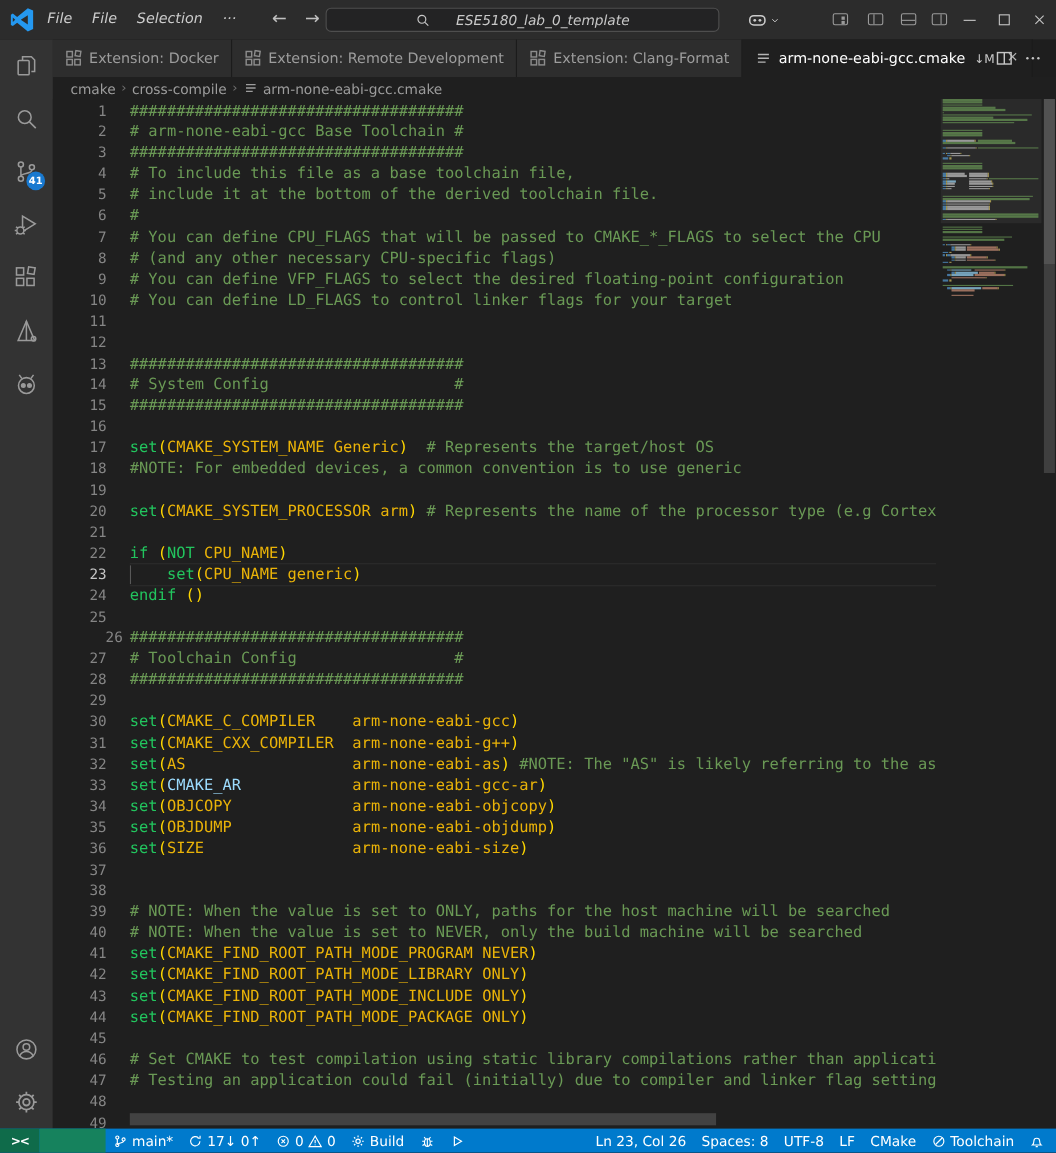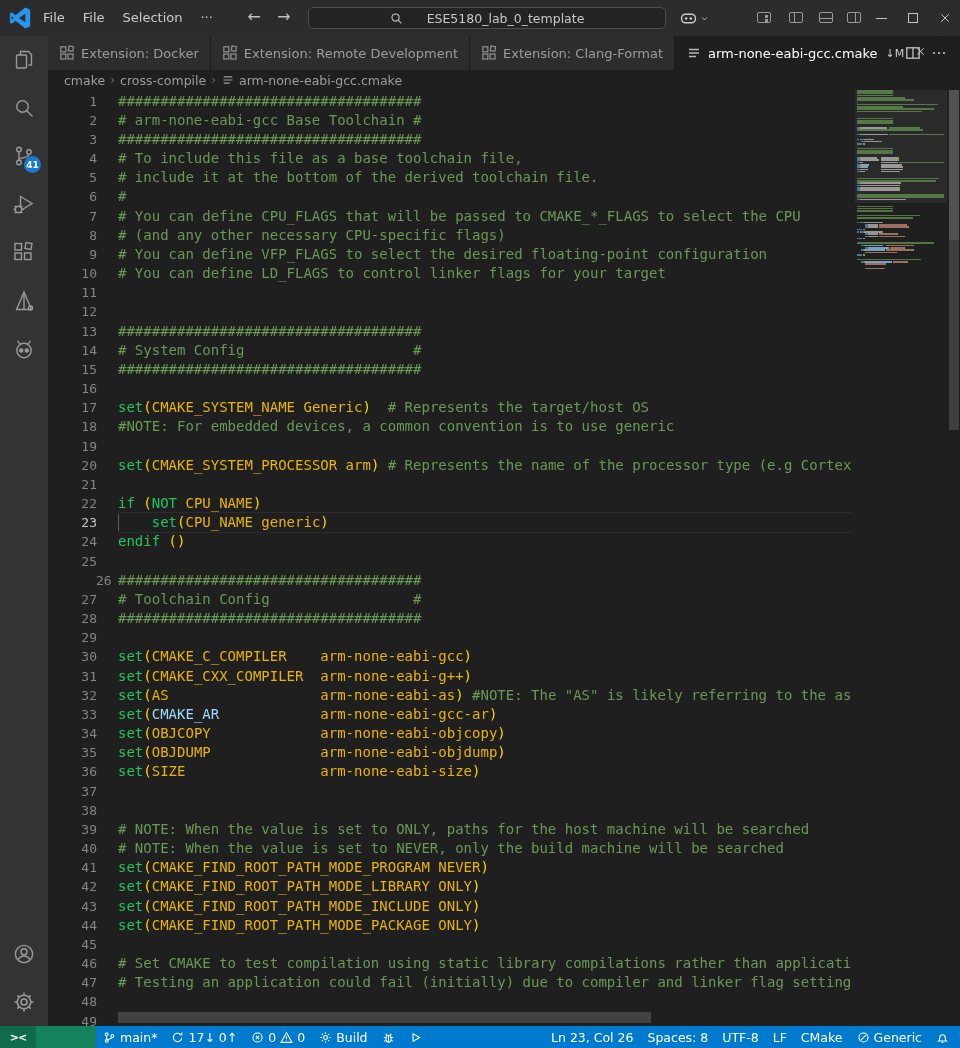--- a/index.html
+++ b/index.html
@@ -1,27 +1,27 @@
 <!DOCTYPE html>
 <html><head>
 <meta charset="utf-8">
 <style>
   * { margin:0; padding:0; box-sizing:border-box; }
   html,body { width:960px; height:1048px; overflow:hidden; background:#1f1f1f;
               font-family:"DejaVu Sans", sans-serif; }
   #stage { position:relative; width:960px; height:1048px; background:#1f1f1f; }
 
   
-  #titlebar { position:absolute; left:0; top:0; width:960px; height:36px; background:#2c2c2c; }
+  #titlebar { position:absolute; left:0; top:0; width:960px; height:36px; background:#2c2c2c;font-style:italic; }
   #logo { position:absolute; left:9px; top:7px; width:22px; height:22px; }
   #menubar { position:absolute; left:34px; top:0; height:36px; display:flex; align-items:center; }
   .menu-item { color:#cccccc; font-size:13px; padding:0 9px; line-height:36px; cursor:default; }
   .nav-arrow { position:absolute; top:0; height:36px; line-height:34px; color:#c0c0c0; font-size:16px; width:24px; text-align:center; }
   #nav-back { left:242px; } #nav-forward { left:272px; }
-  #cmdbox { position:absolute; left:308px; top:7px; width:358px; height:22px; background:#232324;
+  #cmdbox { position:absolute; left:296px; top:7px; width:358px; height:22px; background:#232324;
             border:1px solid #4e4e4e; border-radius:5px; display:flex; align-items:center; justify-content:center;
             color:#c8c8c8; font-size:12.5px; gap:24px; }
   #copilot { position:absolute; left:680px; top:8px; height:20px; display:flex; align-items:center; gap:2px; color:#cccccc; }
   .layout-btn { position:absolute; top:10px; width:16px; height:15px; color:#b8b8b8; }
   .lb-box { position:absolute; left:1px; top:2px; width:14px; height:11px; border:1px solid #9a9a9a; border-radius:2px; }
   .lb-v35::after { content:''; position:absolute; left:4px; top:0; bottom:0; width:1px; background:#9a9a9a; }
   .lb-v65::after { content:''; position:absolute; right:4px; top:0; bottom:0; width:1px; background:#9a9a9a; }
   .lb-h60::after { content:''; position:absolute; left:0; right:0; bottom:3px; height:1px; background:#9a9a9a; }
   .lb-dots::after { content:''; position:absolute; right:2px; top:2px; width:3px; height:3px; background:#9a9a9a; box-shadow:0 4px 0 #9a9a9a; }
   #btn-customize { left:756px; } #btn-sidebar { left:788px; } #btn-panel { left:818px; } #btn-sidebar2 { left:846px; }
@@ -792,21 +792,21 @@
         <div class="sb-item">
           <span>CMake</span>
         </div>
         <div class="sb-item">
           <span class="ico">
             <svg viewBox="0 0 16 16" width="13" height="13">
               <circle cx="8" cy="8" r="5.6"></circle>
               <path d="M4.4 11.6l7.2-7.2"></path>
             </svg>
           </span>
-          <span>Generic</span>
+          <span>Toolchain</span>
         </div>
         <div class="sb-item">
           <span class="ico">
             <svg viewBox="0 0 16 16" width="13" height="13">
               <path d="M3.2 12.2h9.6c-1.2-1-1.6-2.6-1.6-4.4a3.2 3.2 0 0 0-6.4 0c0 1.8-.4 3.4-1.6 4.4z"></path>
               <path d="M6.8 14h2.4"></path>
             </svg>
           </span>
         </div>
       </div>

